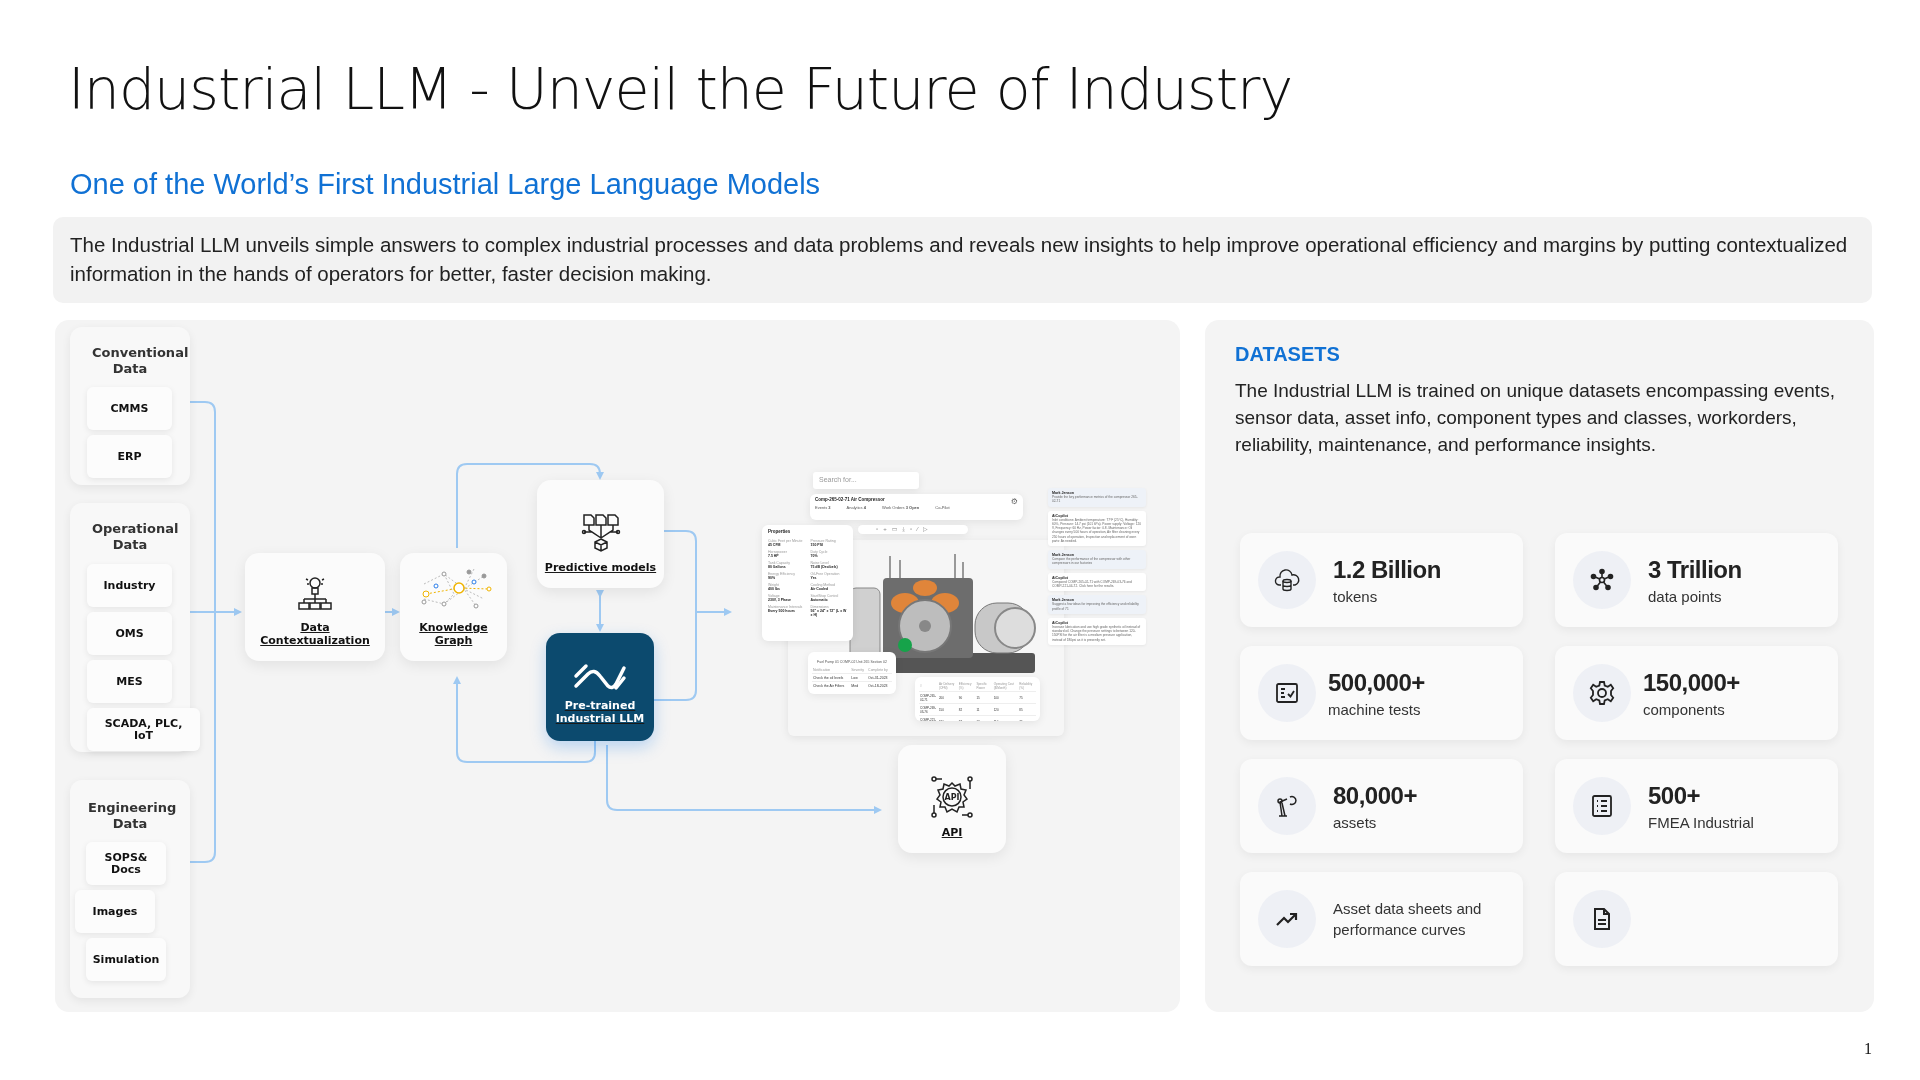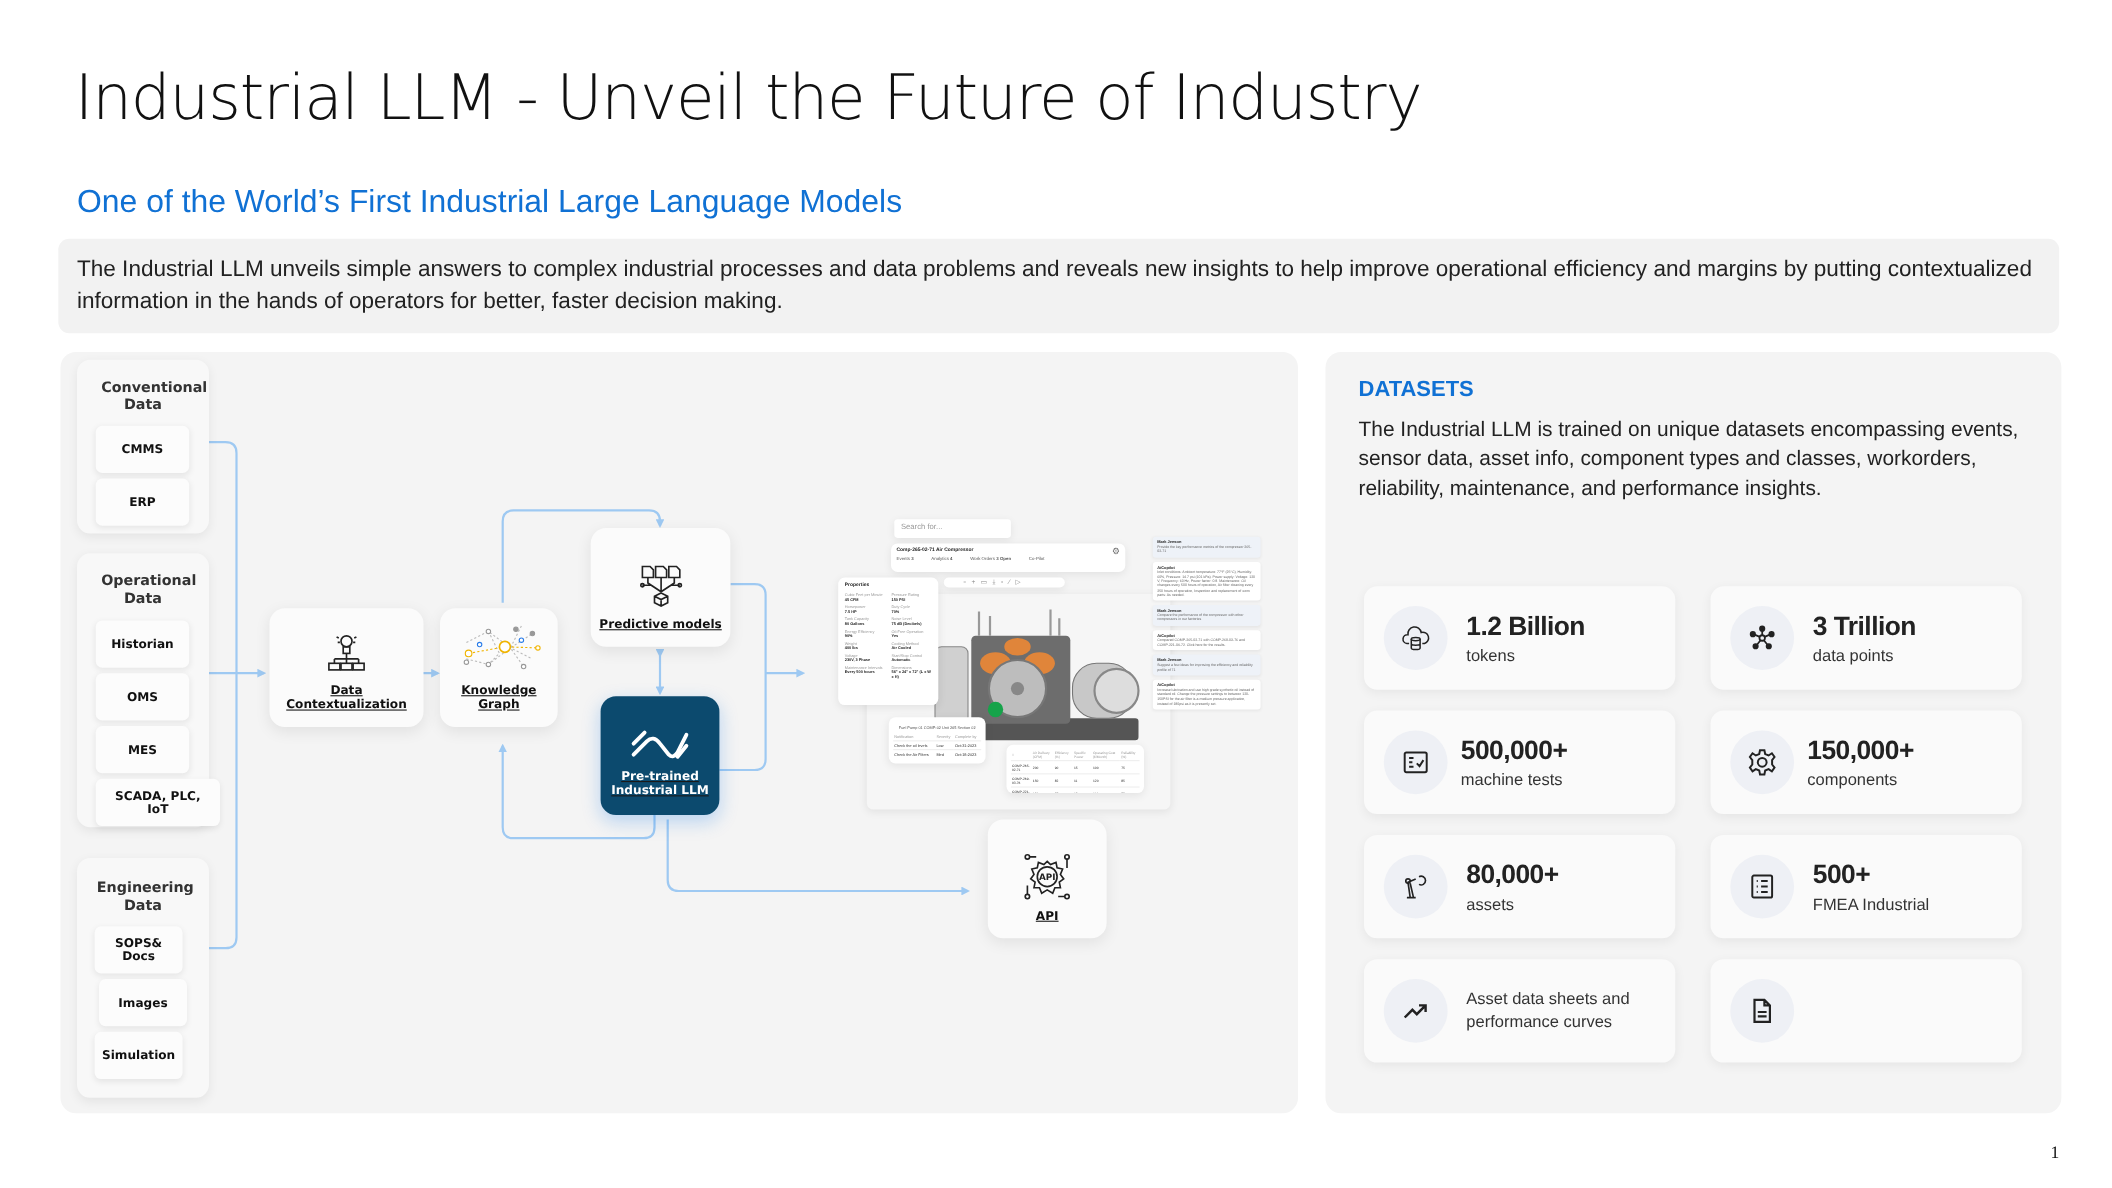--- a/index.html
+++ b/index.html
@@ -69,30 +69,30 @@
 </svg>
 
 <div class="group" style="left:70px;top:327px;width:120px;height:158px;">
   <div class="group-title" style="top:18px;padding:0 22px;">Conventional Data</div>
   <div class="chip" style="top:60px;height:43px;">CMMS</div>
   <div class="chip" style="top:108px;height:43px;">ERP</div>
 </div>
 
 <div class="group" style="left:70px;top:503px;width:120px;height:249px;">
   <div class="group-title" style="top:18px;padding:0 22px;">Operational Data</div>
-  <div class="chip" style="top:61px;height:43px;">Historian</div>
+  <div class="chip" style="top:61px;height:43px;">Industry</div>
   <div class="chip" style="top:109px;height:43px;">OMS</div>
   <div class="chip" style="top:157px;height:43px;">MES</div>
   <div class="chip" style="top:205px;height:43px;padding:0 14px;">SCADA, PLC, IoT</div>
 </div>
 
 <div class="group" style="left:70px;top:780px;width:120px;height:218px;">
   <div class="group-title" style="top:20px;padding:0 18px;">Engineering Data</div>
   <div class="chip" style="top:62px;height:43px;left:16px;width:80px;padding:0 16px;box-sizing:border-box;">SOPS&amp; Docs</div>
-  <div class="chip" style="top:110px;height:43px;left:20px;width:80px;">Images</div>
+  <div class="chip" style="top:110px;height:43px;left:5px;width:80px;">Images</div>
   <div class="chip" style="top:158px;height:43px;left:16px;width:80px;">Simulation</div>
 </div>
 
 <div class="node" style="left:245px;top:553px;width:140px;height:108px;">
   <svg class="node-icon" width="40" height="40" viewBox="0 0 40 40" fill="none" stroke="#222" stroke-width="1.5">
     <circle cx="20" cy="9" r="5"></circle>
       <rect x="17" y="14" width="6" height="6"></rect>
     <path d="M20 20 V25 M9 25 H31 M9 25 V29 M20 25 V29 M31 25 V29"></path>
     <rect x="4" y="29" width="10" height="6"></rect>
       <rect x="15" y="29" width="10" height="6"></rect>

